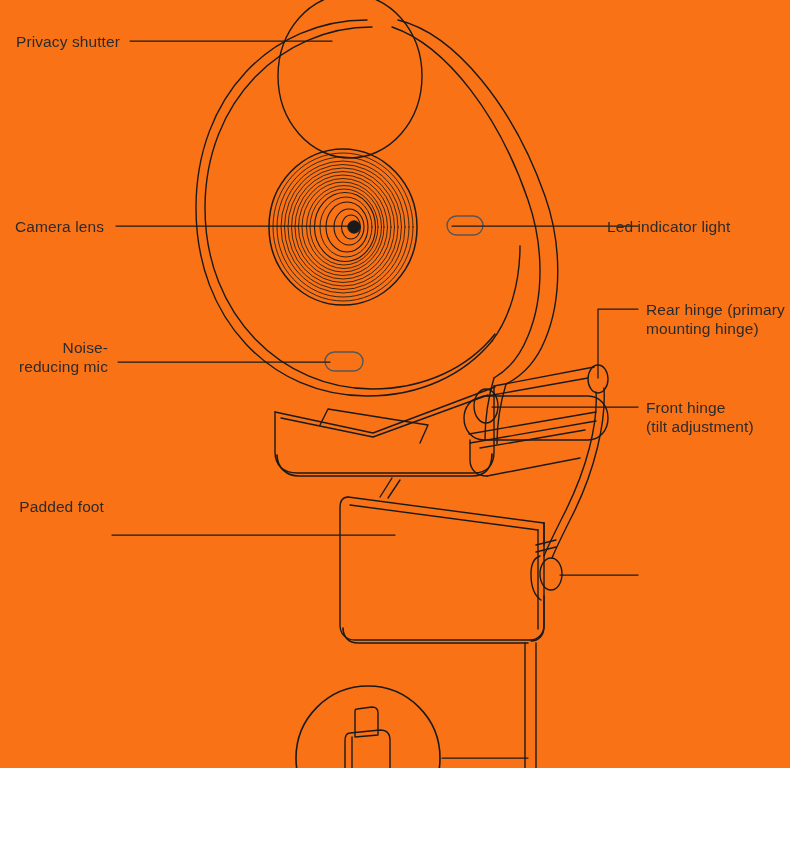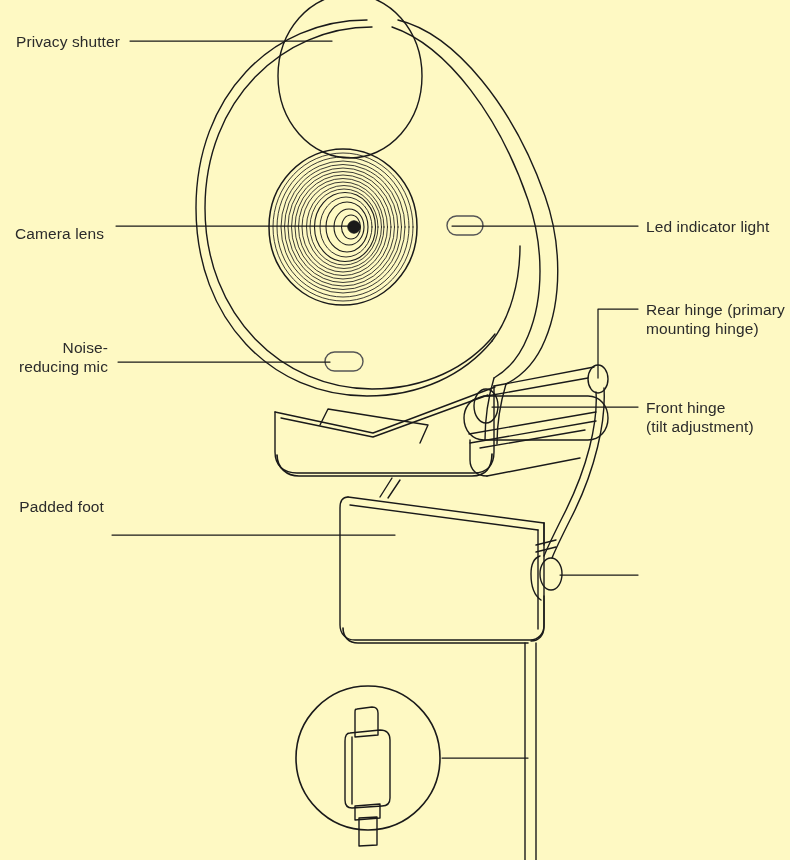--- a/index.html
+++ b/index.html
@@ -3,22 +3,22 @@
 <meta charset="utf-8">
 <style>
   html, body {
     margin: 0;
     padding: 0;
     background: #ffffff;
   }
   #page {
     position: relative;
     width: 790px;
-    height: 860px;
-    background: #fef9c3;
+    height: 768px;
+    background: #f97316;
     overflow: hidden;
     font-family: "Liberation Sans", "DejaVu Sans", sans-serif;
   }
   #diagram-svg {
     position: absolute;
     left: 0;
     top: 0;
     width: 790px;
     height: 860px;
   }
@@ -249,28 +249,28 @@
         <line x1="492" y1="407" x2="638" y2="407"></line>
         <line x1="560" y1="575" x2="638" y2="575"></line>
         <line x1="442" y1="758" x2="528" y2="758"></line>
       </g>
 
     </g>
   </svg>
 
   <div class="callout-label label-left" style="left:8px; top:32px; width:112px;">Privacy shutter</div>
 
-  <div class="callout-label label-left" style="left:8px; top:224px; width:96px;">Camera lens</div>
+  <div class="callout-label label-left" style="left:8px; top:217px; width:96px;">Camera lens</div>
 
   <div class="callout-label label-left" style="left:0px; top:338px; width:108px;">Noise-
 reducing mic</div>
 
   <div class="callout-label label-left" style="left:8px; top:497px; width:96px;">Padded foot</div>
 
-  <div class="callout-label label-right" style="left:646px; top:217px; width:140px;">Led indicator light</div>
+  <div class="callout-label label-right" style="left:607px; top:217px; width:140px;">Led indicator light</div>
 
   <div class="callout-label label-right" style="left:646px; top:398px; width:140px;">Front hinge
 (tilt adjustment)</div>
 
   <div class="callout-label label-right" style="left:646px; top:300px; width:144px;">Rear hinge (primary
 mounting hinge)</div>
 
 
 
 </div>

